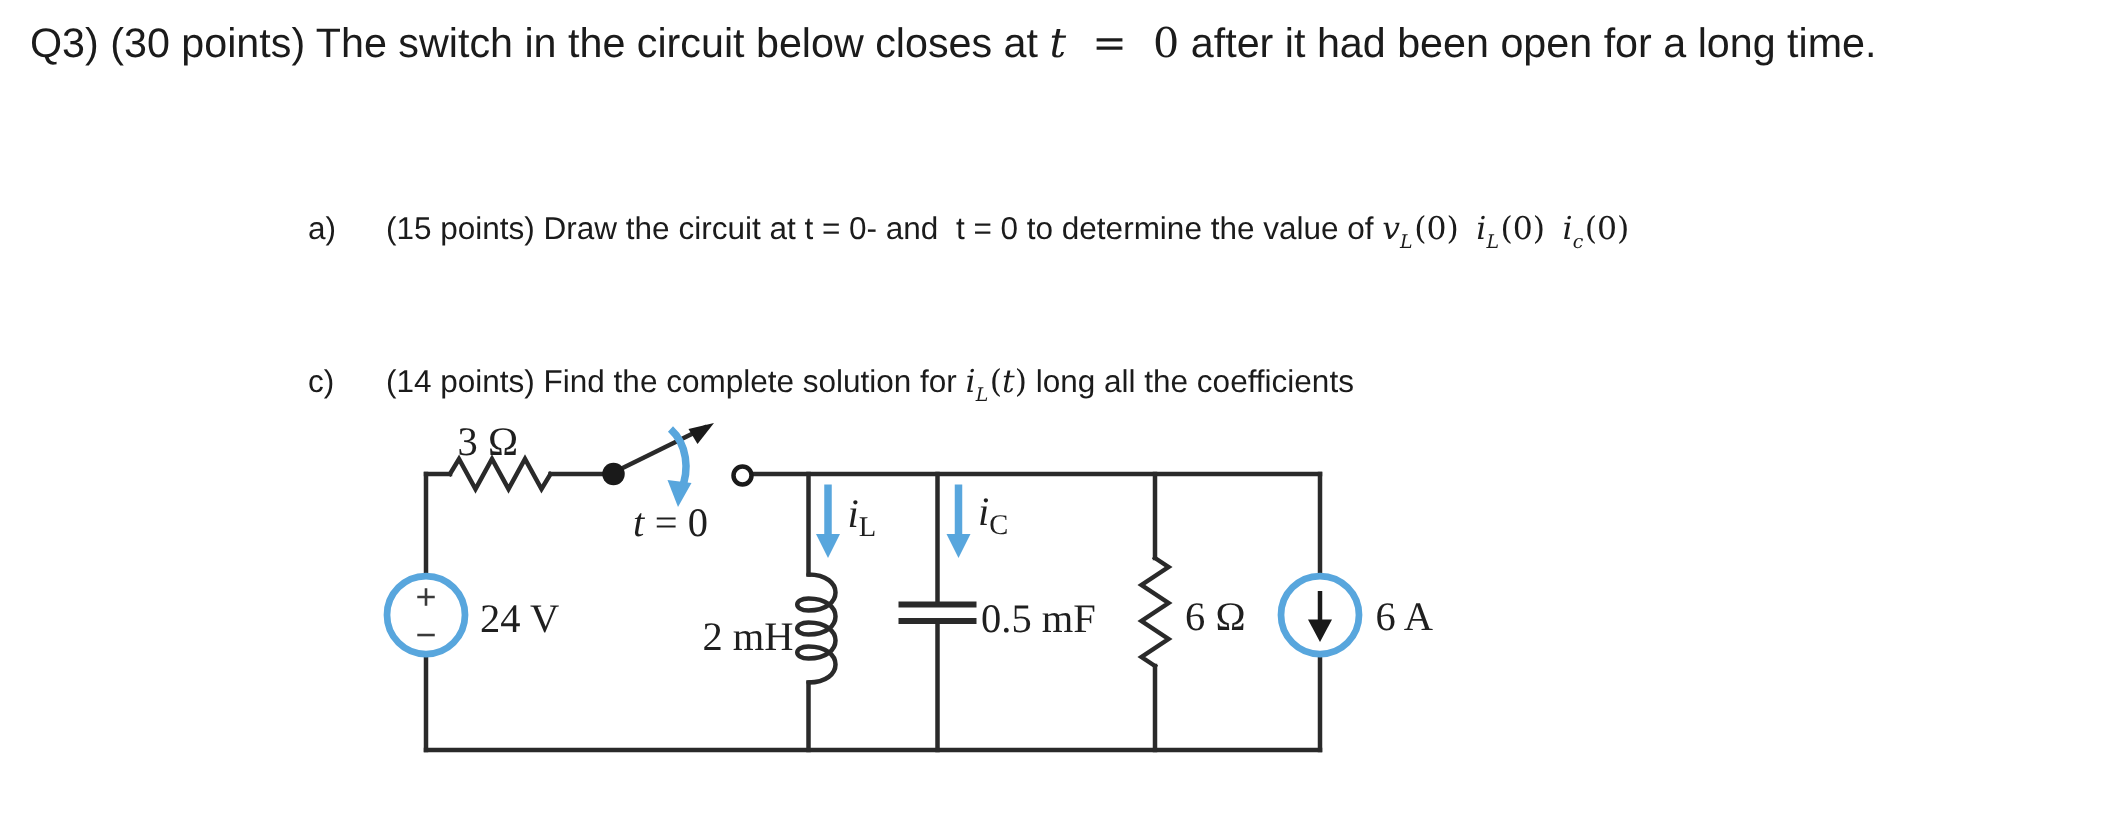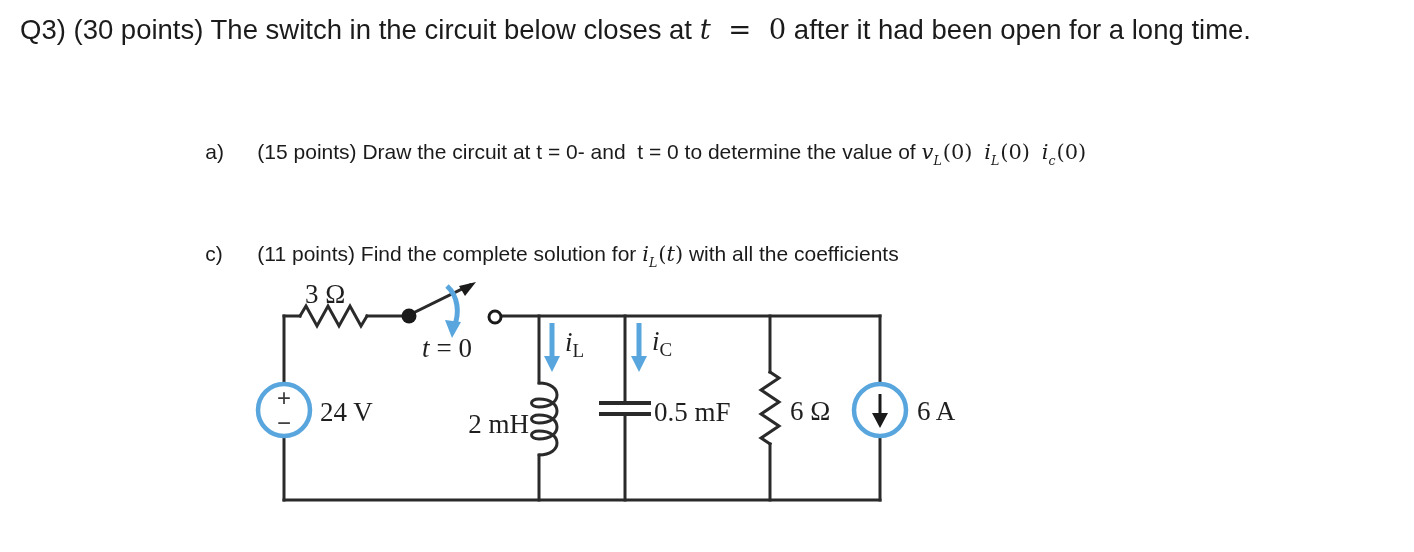--- a/index.html
+++ b/index.html
@@ -33,21 +33,21 @@
 <div class="page">
 
   <div class="title"><span class="seg-plain">Q3) (30 points) The switch in the circuit below closes at </span><span class="seg-mi">t</span><span class="seg-mr">  =  0</span><span class="seg-plain"> after it had been open for a long time.</span></div>
 
   <div class="q-item" style="top:104px;">
     <span class="q-label">a)</span><span><span class="seg-plain">(15 points) Draw the circuit at t = 0- and  t = 0 to determine the value of </span><span class="seg-mi">v</span><span class="seg-sub">L</span><span class="seg-mr">(0)</span><span class="seg-plain">  </span><span class="seg-mi">i</span><span class="seg-sub">L</span><span class="seg-mr">(0)</span><span class="seg-plain">  </span><span class="seg-mi">i</span><span class="seg-sub">c</span><span class="seg-mr">(0)</span></span>
   </div>
 
 
   <div class="q-item" style="top:206px;">
-    <span class="q-label">c)</span><span><span class="seg-plain">(11 points) Find the complete solution for </span><span class="seg-mi">i</span><span class="seg-sub">L</span><span class="seg-mr">(</span><span class="seg-mi">t</span><span class="seg-mr">)</span><span class="seg-plain"> with all the coefficients</span></span>
+    <span class="q-label">c)</span><span><span class="seg-plain">(14 points) Find the complete solution for </span><span class="seg-mi">i</span><span class="seg-sub">L</span><span class="seg-mr">(</span><span class="seg-mi">t</span><span class="seg-mr">)</span><span class="seg-plain"> long all the coefficients</span></span>
   </div>
 
   <svg class="circuit-svg" width="1414" height="552" viewBox="0 0 1414 552">
     <g fill="none" stroke="#2a2a2a" stroke-width="3" stroke-linecap="square">
 
       <path d="M272,316 H288"></path>
       <path d="M288,316 l6,-10 l11,20 l11,-20 l11,20 l11,-20 l11,20 l6,-10"></path>
       <path d="M355,316 H392"></path>
 
       <path d="M397,315 L458,285"></path>

